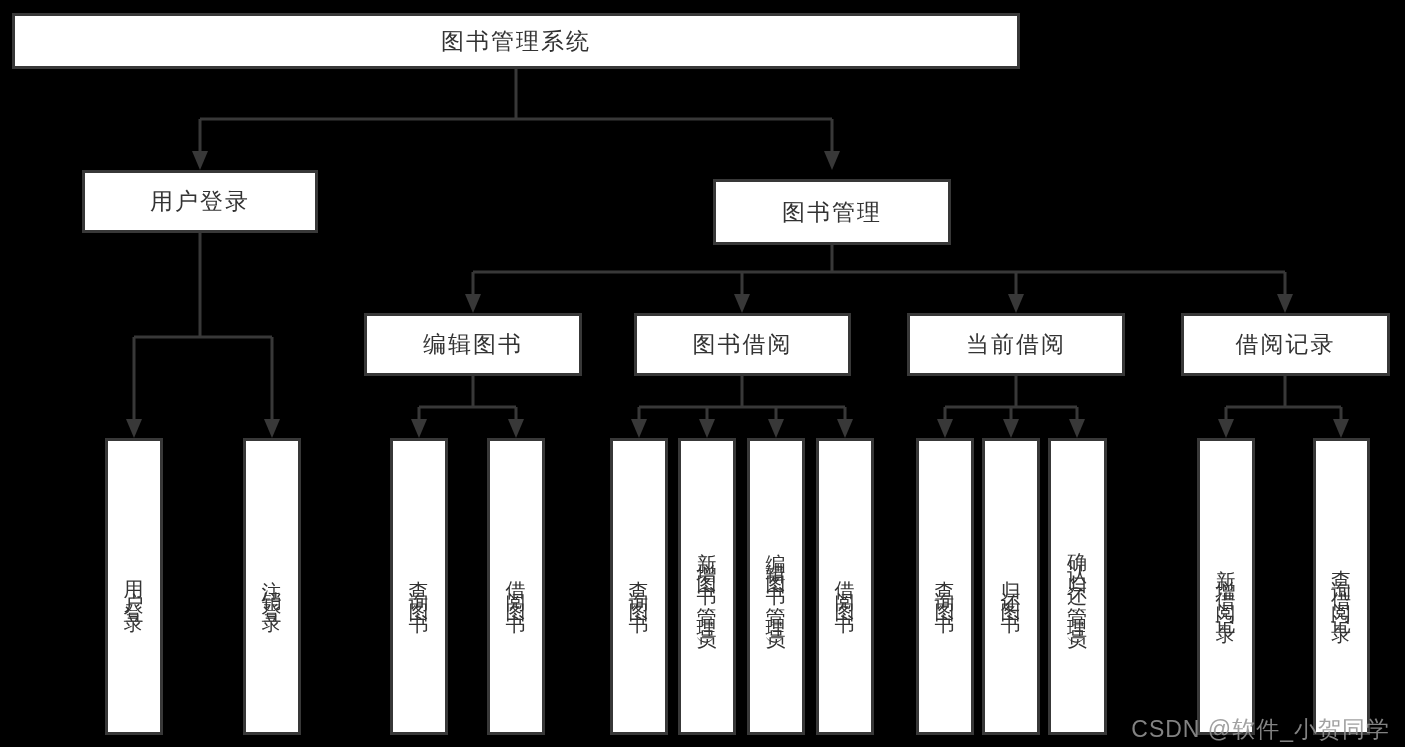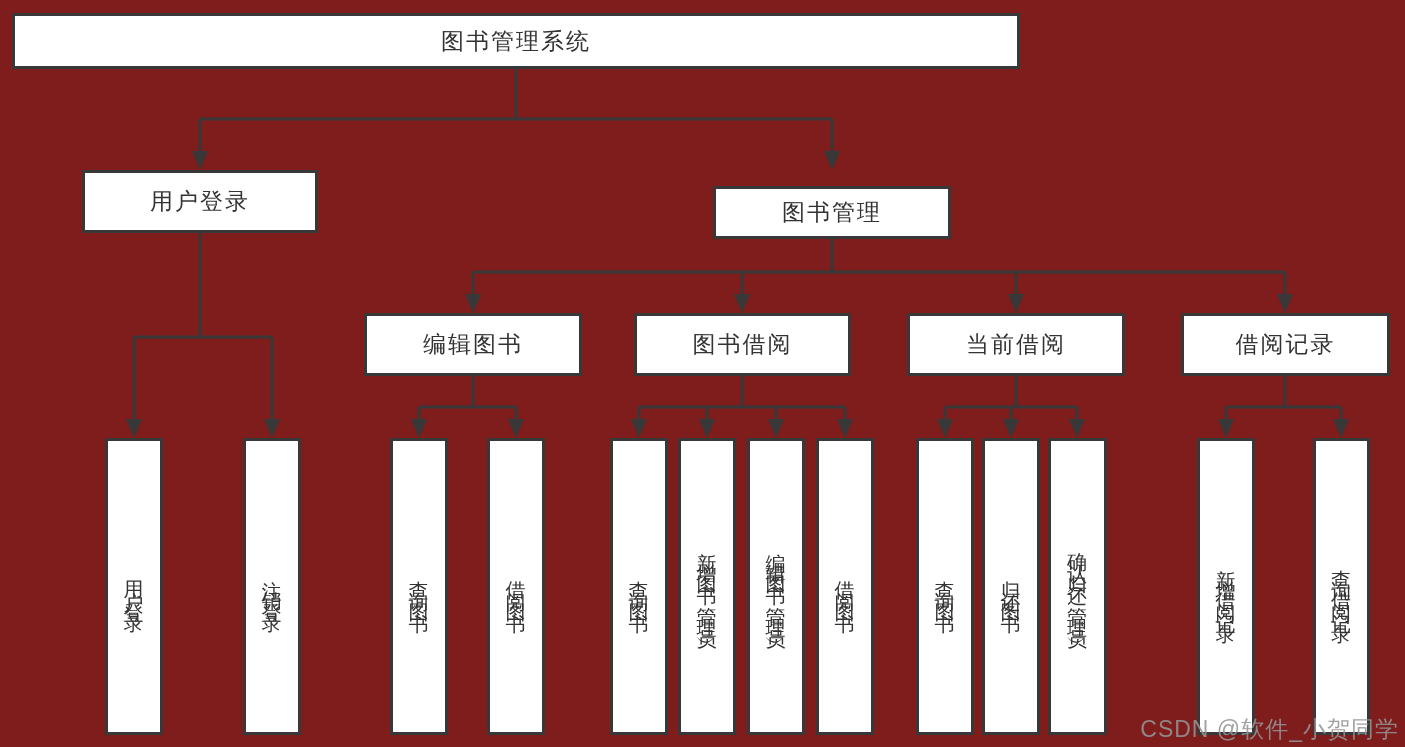--- a/index.html
+++ b/index.html
@@ -4,21 +4,21 @@
 <style>
   html, body {
     margin: 0;
     padding: 0;
     background: #ffffff;
   }
   .canvas {
     position: relative;
     width: 1405px;
     height: 747px;
-    background: #7f1d1d;
+    background: #000000;
     font-family: "Liberation Sans", sans-serif;
     overflow: hidden;
   }
   .connectors {
     position: absolute;
     left: 0;
     top: 0;
     z-index: 1;
   }
   .box {
@@ -42,21 +42,21 @@
   }
   .box.v .vtext {
     writing-mode: vertical-rl;
     text-orientation: mixed;
     letter-spacing: 11px;
     line-height: 1;
     white-space: nowrap;
   }
   .watermark {
     position: absolute;
-    right: 6px;
+    right: 15px;
     bottom: 2px;
     font-size: 23px;
     letter-spacing: 1px;
     color: rgba(148, 148, 148, 0.88);
     z-index: 5;
     white-space: nowrap;
   }
 </style>
 </head>
 <body>
@@ -103,21 +103,21 @@
     </g>
   </svg>
 
   <div class="box h" style="left:12px; top:13px; width:1008px; height:56px;">
     <span>图书管理系统</span>
   </div>
 
   <div class="box h" style="left:82px; top:170px; width:236px; height:63px;">
     <span>用户登录</span>
   </div>
-  <div class="box h" style="left:713px; top:186px; width:238px; height:53px;">
+  <div class="box h" style="left:713px; top:179px; width:238px; height:66px;">
     <span>图书管理</span>
   </div>
 
   <div class="box h" style="left:364px; top:313px; width:218px; height:63px;">
     <span>编辑图书</span>
   </div>
   <div class="box h" style="left:907px; top:313px; width:218px; height:63px;">
     <span>当前借阅</span>
   </div>
   <div class="box h" style="left:634px; top:313px; width:217px; height:63px;">

